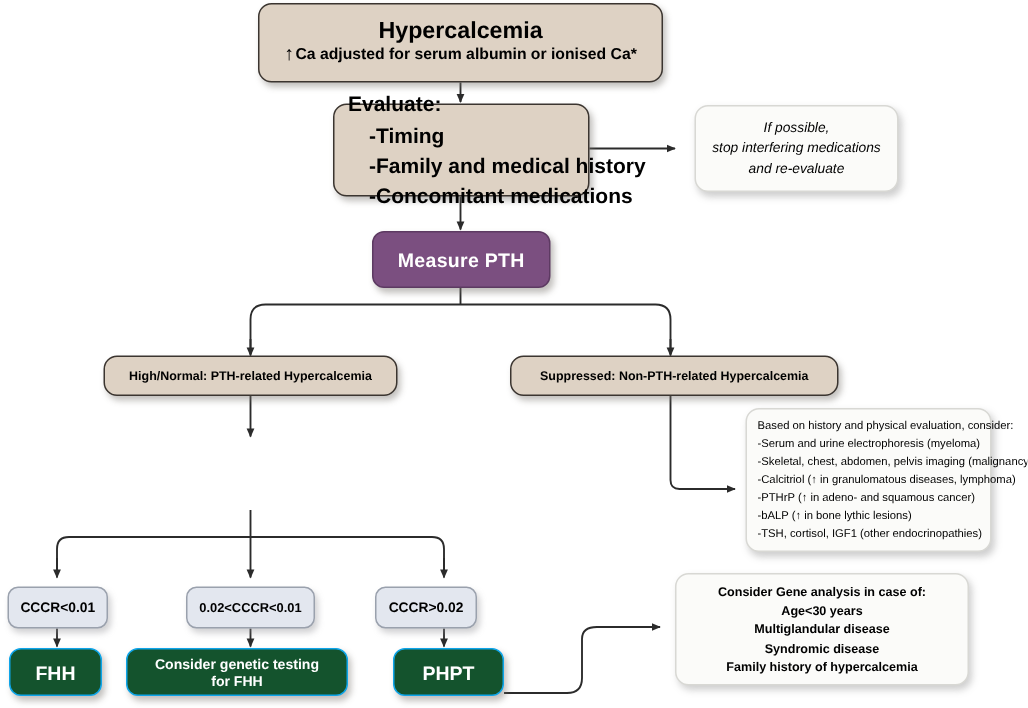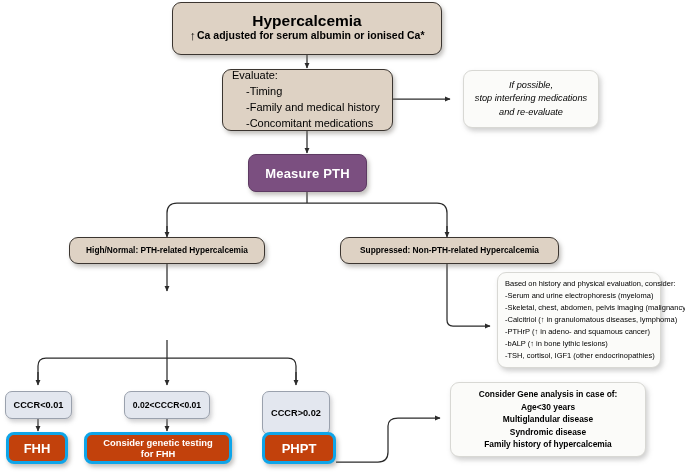--- a/index.html
+++ b/index.html
@@ -46,22 +46,22 @@
   
   .purple {
     background: #7b4f80;
     border: 1px solid #5d3a62;
     border-radius: 8px;
     color: #ffffff;
     box-shadow: 2px 3px 4px rgba(120,115,108,0.45);
   }
   
   .blue {
-    background: #c2410c;
-    border: 3px solid #0ea5e9;
+    background: #14532d;
+    border: 1px solid #0ea5e9;
     border-radius: 8px;
     color: #ffffff;
     box-shadow: 2px 3px 4px rgba(120,115,108,0.45);
   }
   
   .pale {
     background: #e3e7ef;
     border: 1px solid #9aa1ad;
     border-radius: 7px;
     color: #000000;
@@ -105,22 +105,22 @@
     font-size: 13px;
     font-weight: bold;
     letter-spacing: 0.2px;
   }
   .eval-list {
     align-items: flex-start;
     text-align: left;
     padding: 6px 8px 6px 9px;
   }
   .eval-line {
-    font-size: 11px;
-    font-weight: normal;
+    font-size: 14px;
+    font-weight: bold;
     line-height: 1.45;
     white-space: nowrap;
   }
   .eval-line.indent {
     padding-left: 14px;
   }
   .note-italic {
     font-style: italic;
     font-size: 9.2px;
     line-height: 1.45;
@@ -246,21 +246,21 @@
 
 
   <div class="node pale" style="left:5px; top:391px; width:67px; height:28px;">
     <div class="pale-label">CCCR&lt;0.01</div>
   </div>
 
   <div class="node pale" style="left:124px; top:391px; width:86px; height:28px;">
     <div class="cccr-mid-label">0.02&lt;CCCR&lt;0.01</div>
   </div>
 
-  <div class="node pale" style="left:262px; top:391px; width:68px; height:44px;">
+  <div class="node pale" style="left:250px; top:391px; width:68px; height:28px;">
     <div class="pale-label">CCCR&gt;0.02</div>
   </div>
 
   <div class="node blue" style="left:6px; top:432px; width:62px; height:32px;">
     <div class="blue-label">FHH</div>
   </div>
 
   <div class="node blue" style="left:84px; top:432px; width:148px; height:32px;">
     <div class="blue-label-sm">Consider genetic testing</div>
     <div class="blue-label-sm">for FHH</div>

